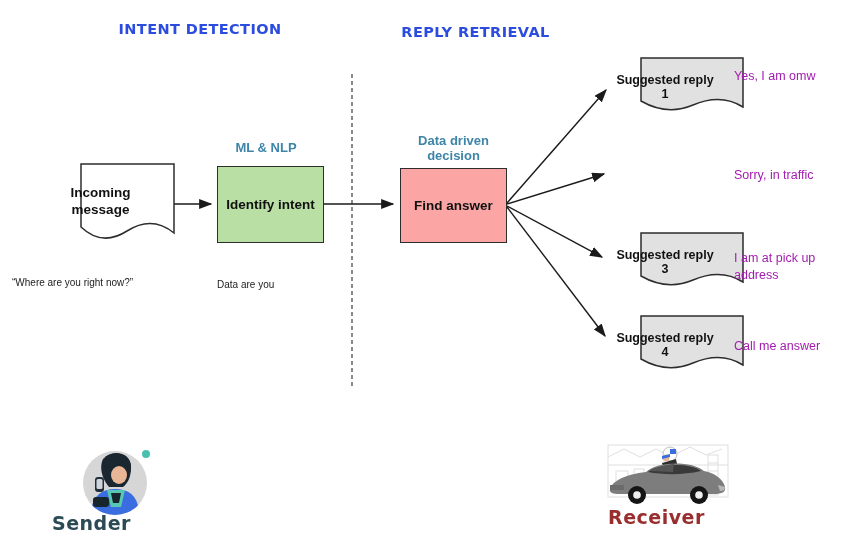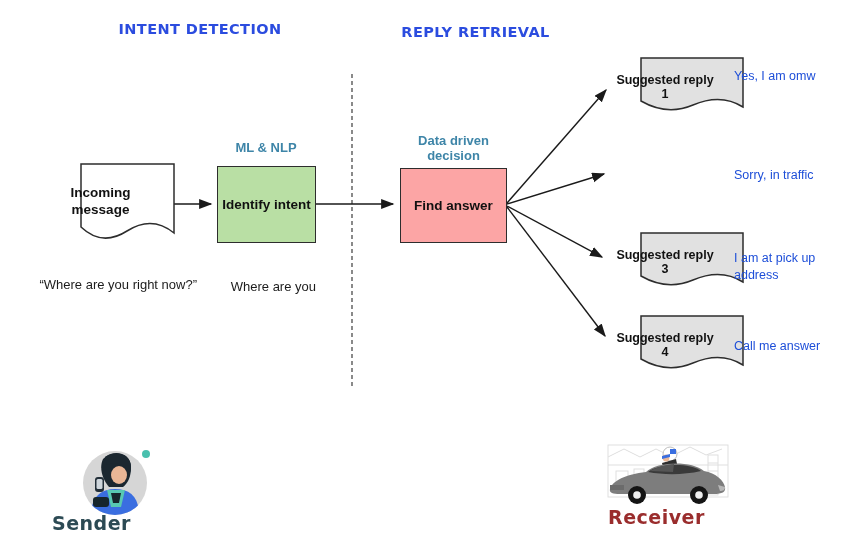--- a/index.html
+++ b/index.html
@@ -52,28 +52,28 @@
     left: 0; right: 0;
     text-align: center;
     font-weight: bold;
     color: #111111;
   }
   .incoming-label { font-size: 13.5px; top: 22px; line-height: 1.25; padding: 0 14px; }
   .reply-label { font-size: 12.5px; top: 16px; }
 
   .reply-text {
     font-size: 12.5px;
-    color: #1d4ed8;
+    color: #a21caf;
     line-height: 1.35;
   }
 
   .example-text {
-    font-size: 13px;
+    font-size: 10px;
     color: #1c1c1c;
-    text-align: right;
+    text-align: left;
   }
 
   .actor-label {
     font-weight: bold;
     font-size: 19px;
     letter-spacing: 0.5px;
     font-family: "DejaVu Sans", sans-serif;
   }
   .sender-label { color: #2c4a54; }
   .receiver-label { color: #9a2d2d; }
@@ -111,25 +111,25 @@
     <svg width="95" height="90" viewBox="0 0 95 90">
       <path d="M1,1 H94 V70 Q72,52 47,68 Q22,84 1,64 Z" fill="#ffffff" stroke="#2d2d2d" stroke-width="1.5"></path>
     </svg>
     <div class="doc-label incoming-label">Incoming message</div>
   </div>
 
   <div class="abs example-text" style="left:12px; top:277px; width:185px;">“Where are you right now?”</div>
 
   <div class="abs annotation" style="left:217px; top:141px; width:98px;">ML &amp; NLP</div>
 
-  <div class="abs node-box green-box" style="left:217px; top:166px; width:99px; height:77px;">
+  <div class="abs node-box green-box" style="left:217px; top:166px; width:107px; height:77px;">
     <span>Identify intent</span>
   </div>
 
-  <div class="abs example-text" style="left:217px; top:279px; width:99px;">Where are you</div>
+  <div class="abs example-text" style="left:217px; top:279px; width:99px;">Data are you</div>
 
   <div class="abs annotation" style="left:400px; top:134px; width:107px;">Data driven decision</div>
 
   <div class="abs node-box blue-box" style="left:400px; top:168px; width:107px; height:75px;">
     <span>Find answer</span>
   </div>
 
   <div class="doc-shape" style="left:613px; top:57px; width:104px; height:62px;">
     <svg width="104" height="62" viewBox="0 0 104 62">
         <path d="M1,1 H103 V50 Q81,36 53,48 Q27,59 1,44 Z" fill="#e1e1e1" stroke="#2d2d2d" stroke-width="1.5"></path>

